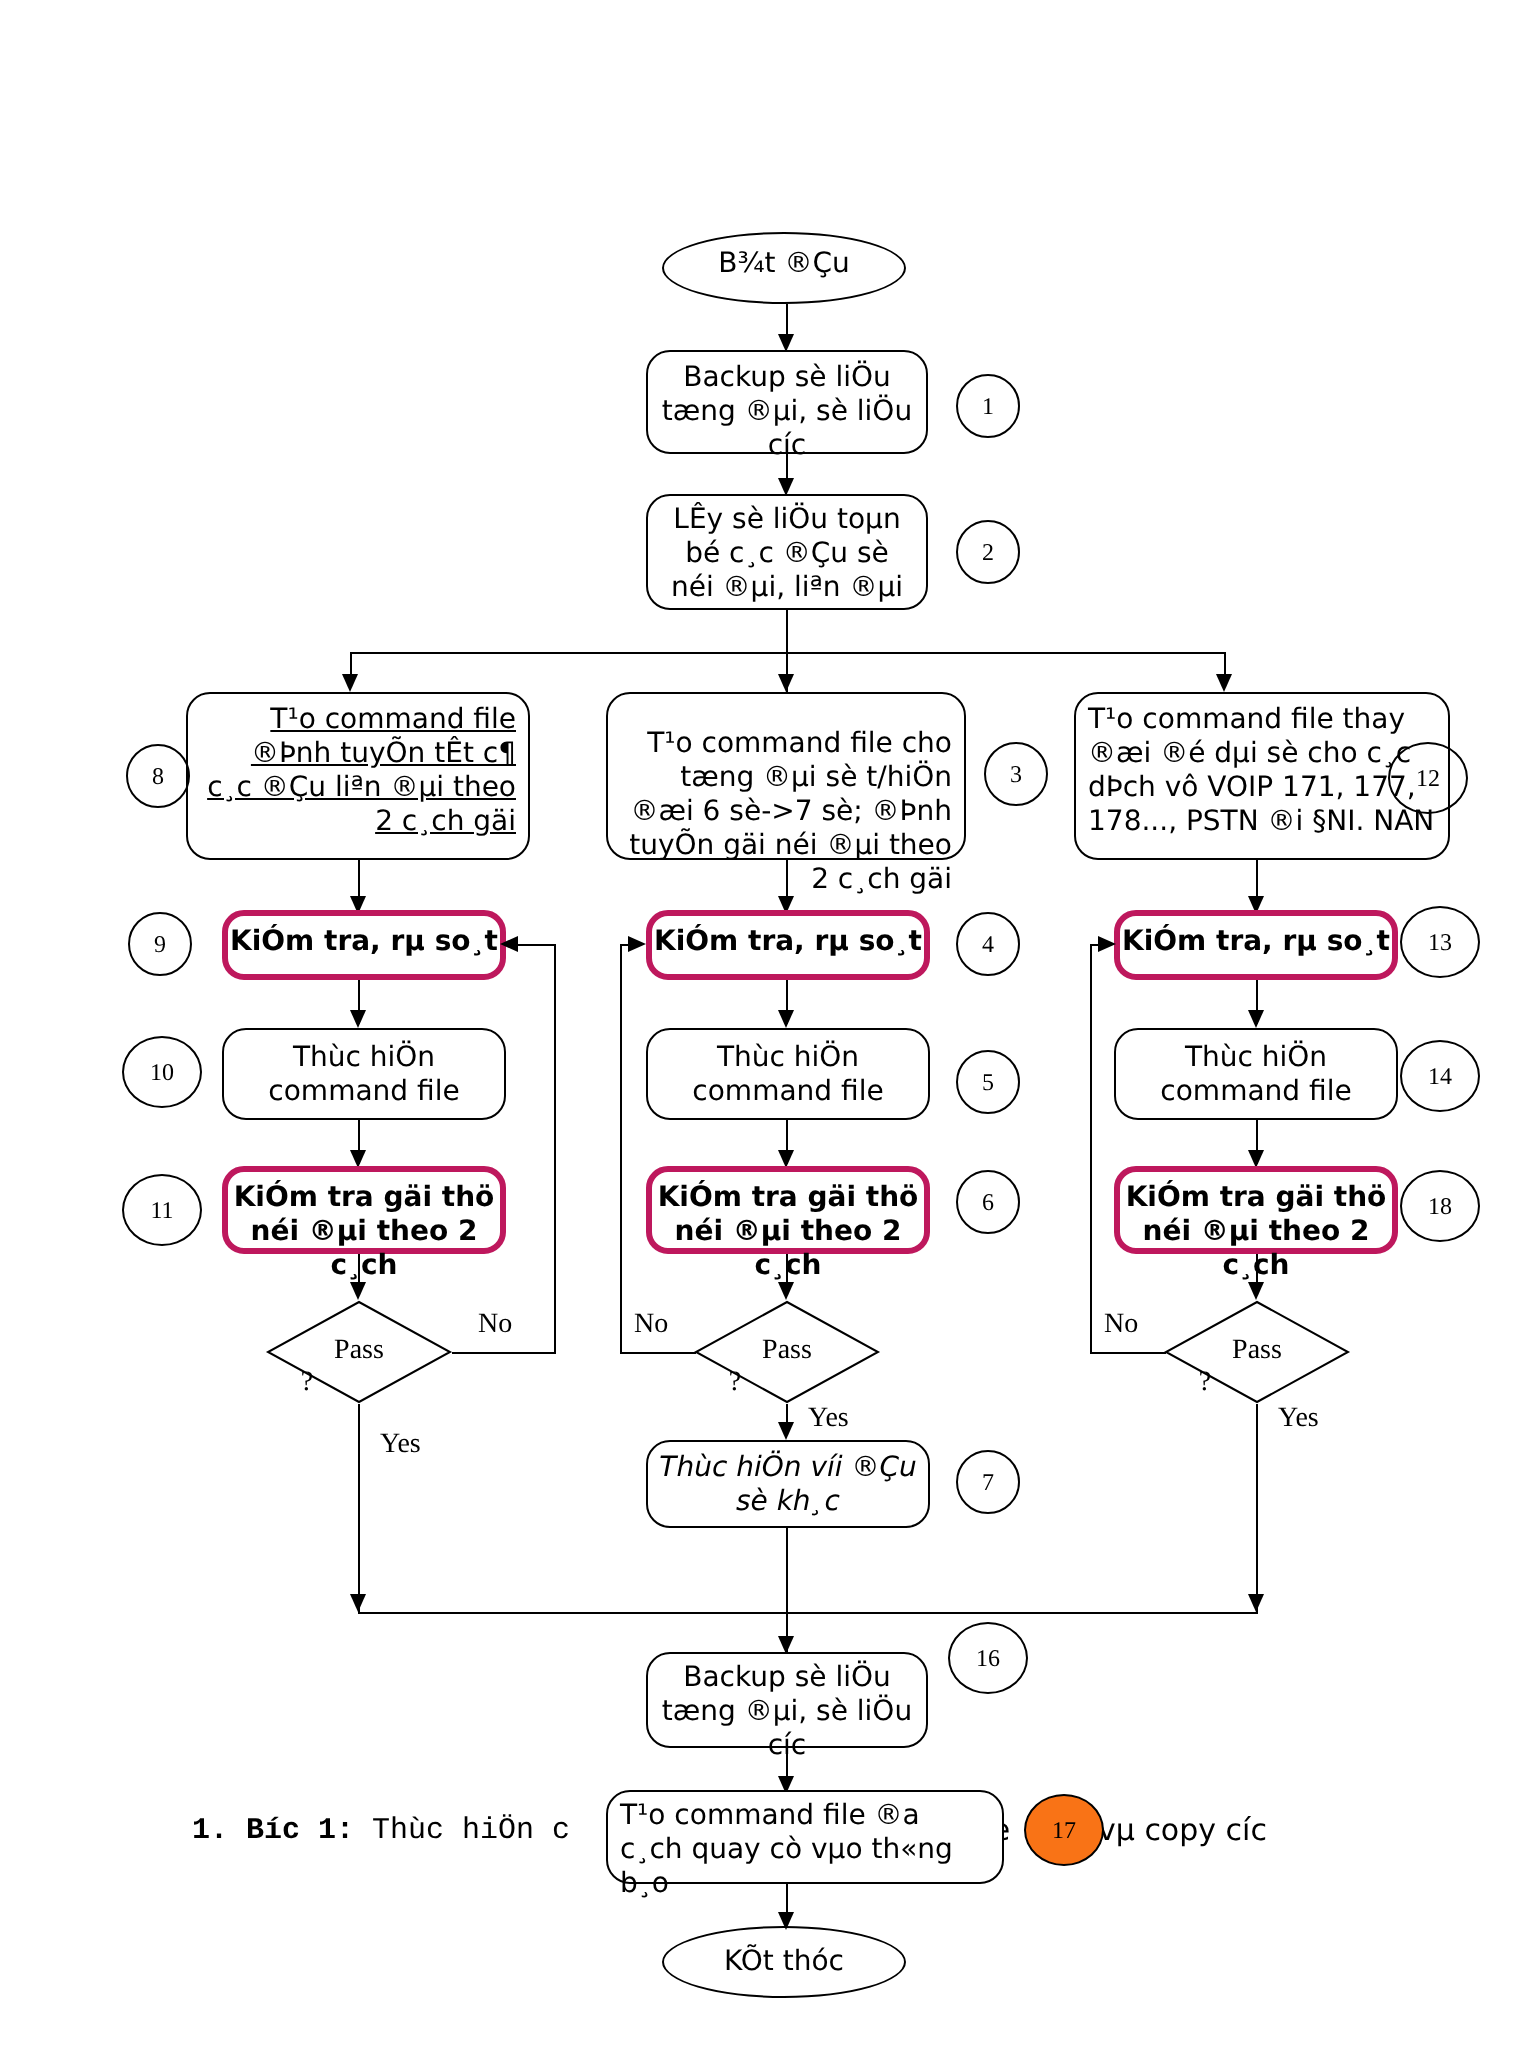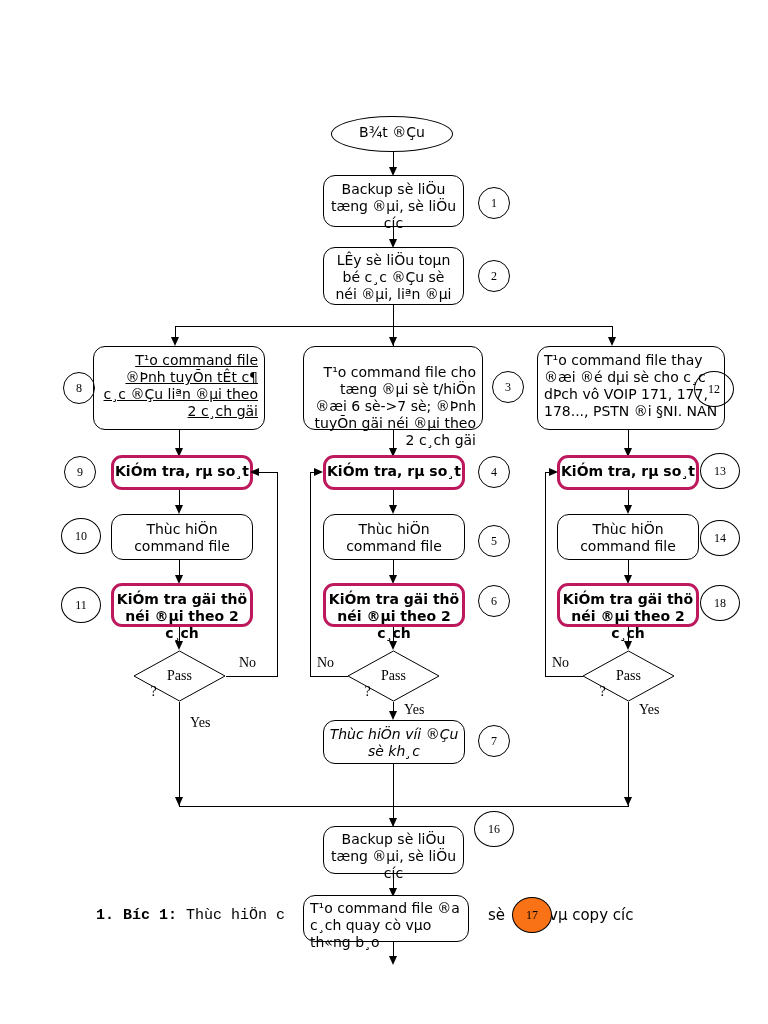--- a/index.html
+++ b/index.html
@@ -354,23 +354,26 @@
     <b>1. Bíc 1:</b>
     <span>Thùc hiÖn c</span>
   </div>
   <div class="caption" style="left:488px; top:906px;">
     <span>sè</span>
   </div>
   <div class="caption" style="left:549px; top:906px;">
     <span>vµ copy cíc</span>
   </div>
 
-  <div class="node rect" style="left:303px; top:895px; width:166px; height:47px; background:#ffffff;">
+  <div class="node rect" style="left:303px; top:895px; width:199px; height:47px; background:#ffffff;">
     <div class="node-text" style="top:4px; text-align:left; padding:0 6px; box-sizing:border-box;">T¹o command file ®a c¸ch quay cò vµo th«ng b¸o</div>
   </div>
   <div class="bubble two" style="left:512px; top:897px; width:40px; height:36px; background:#f97316;">
     <span>17</span>
   </div>
   <div class="line-v" style="left:393px; top:942px; height:19px;"></div>
   <div class="arrow-down" style="left:388.5px; top:956px;"></div>
 
+  <div class="node term" style="left:331px; top:963px; width:122px; height:36px;">
+    <div class="node-text" style="top:9px;">KÕt thóc</div>
+  </div>
 
 </div>
 
 </body></html>

